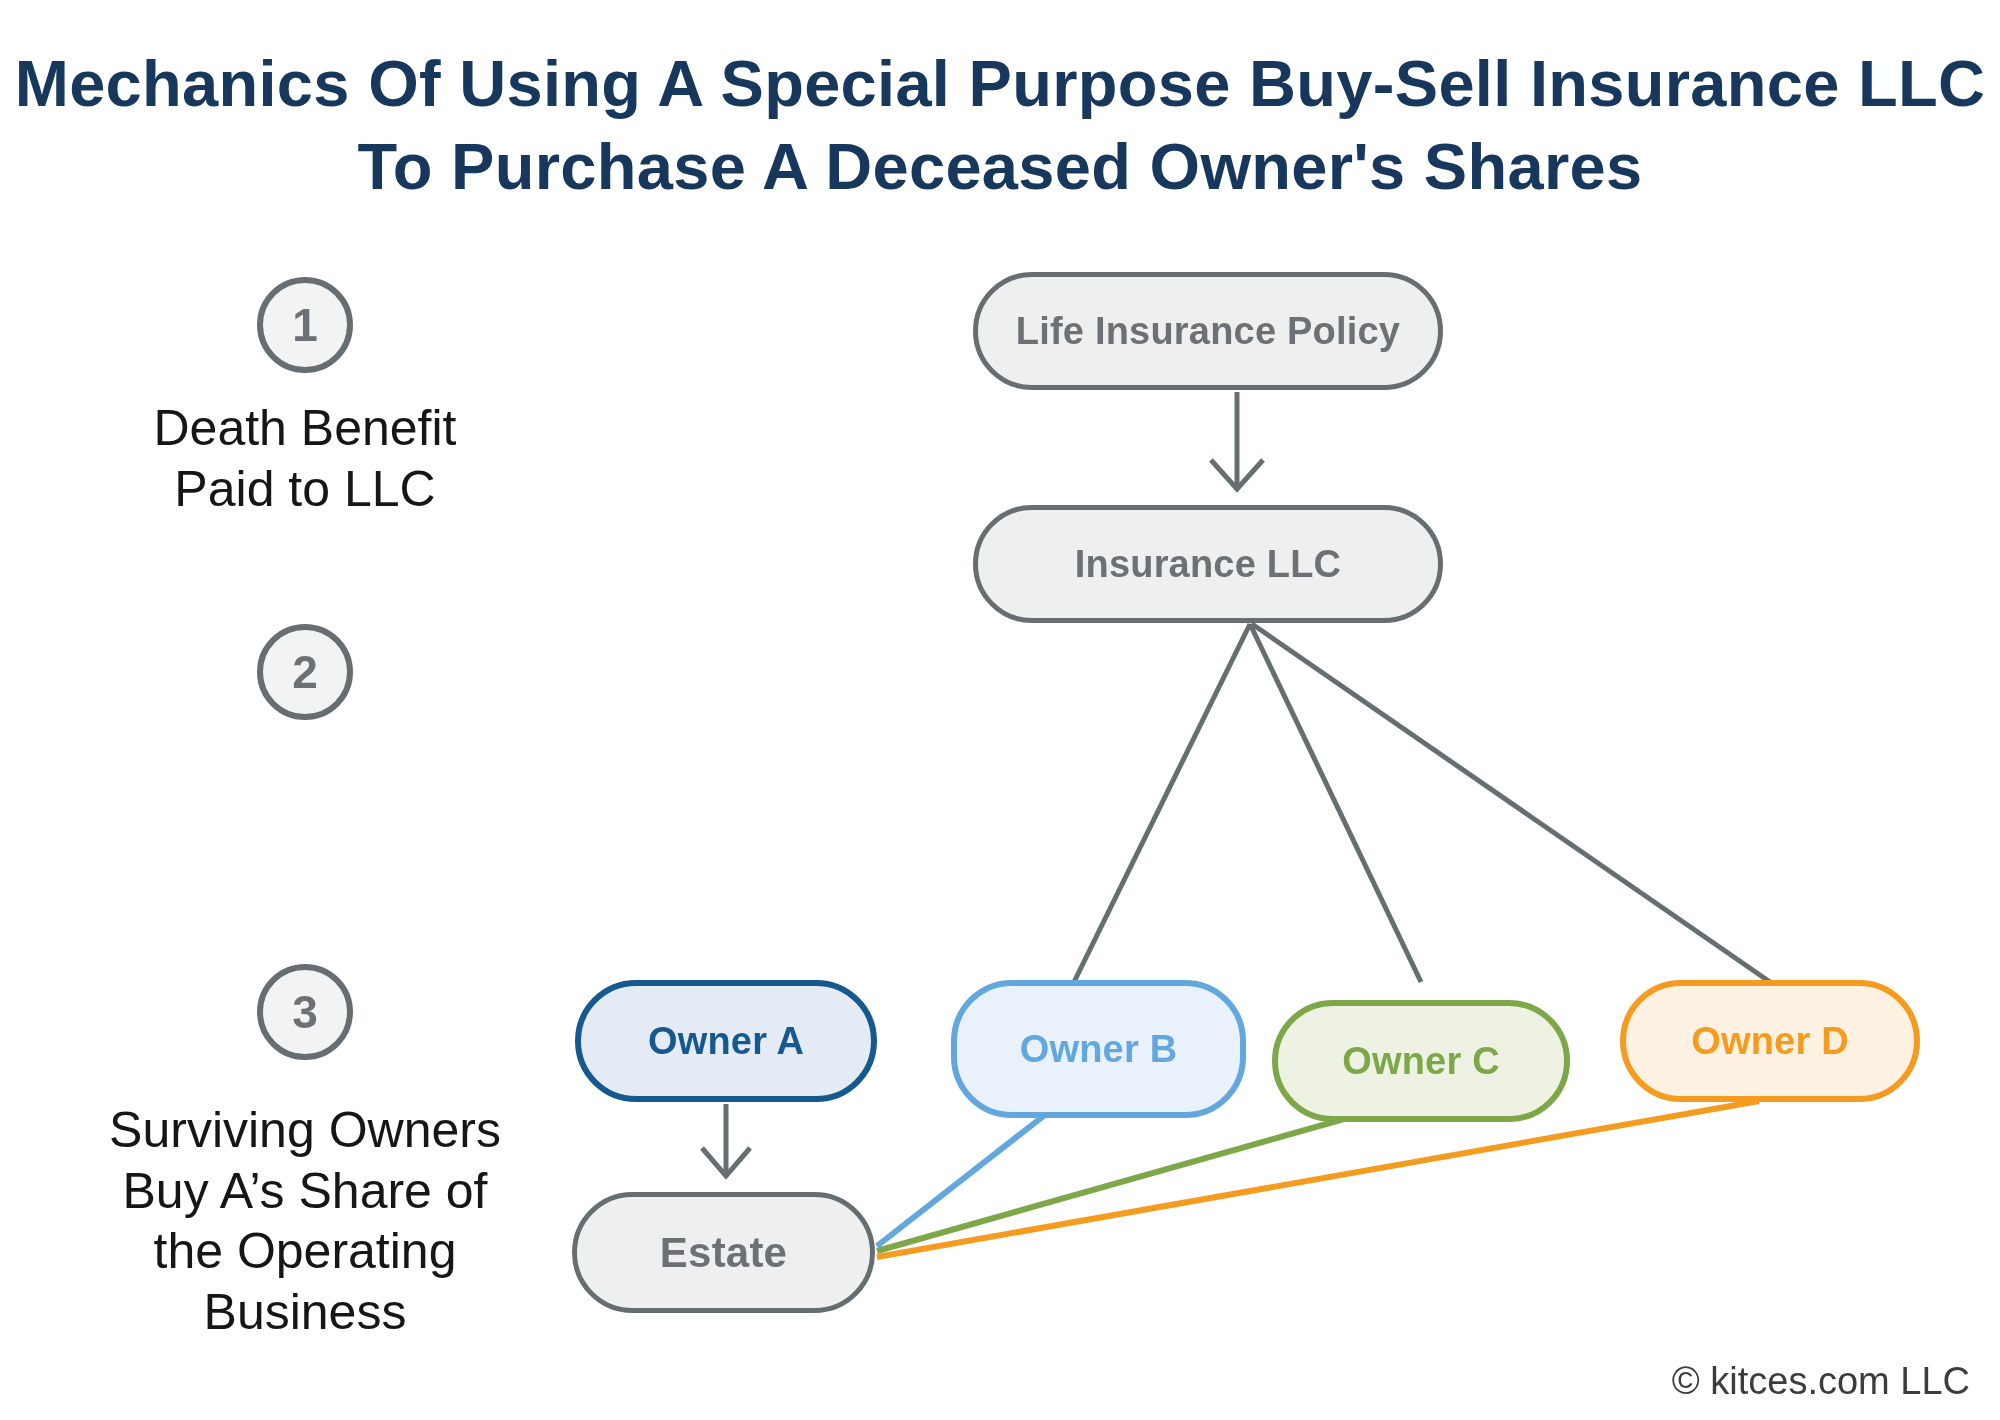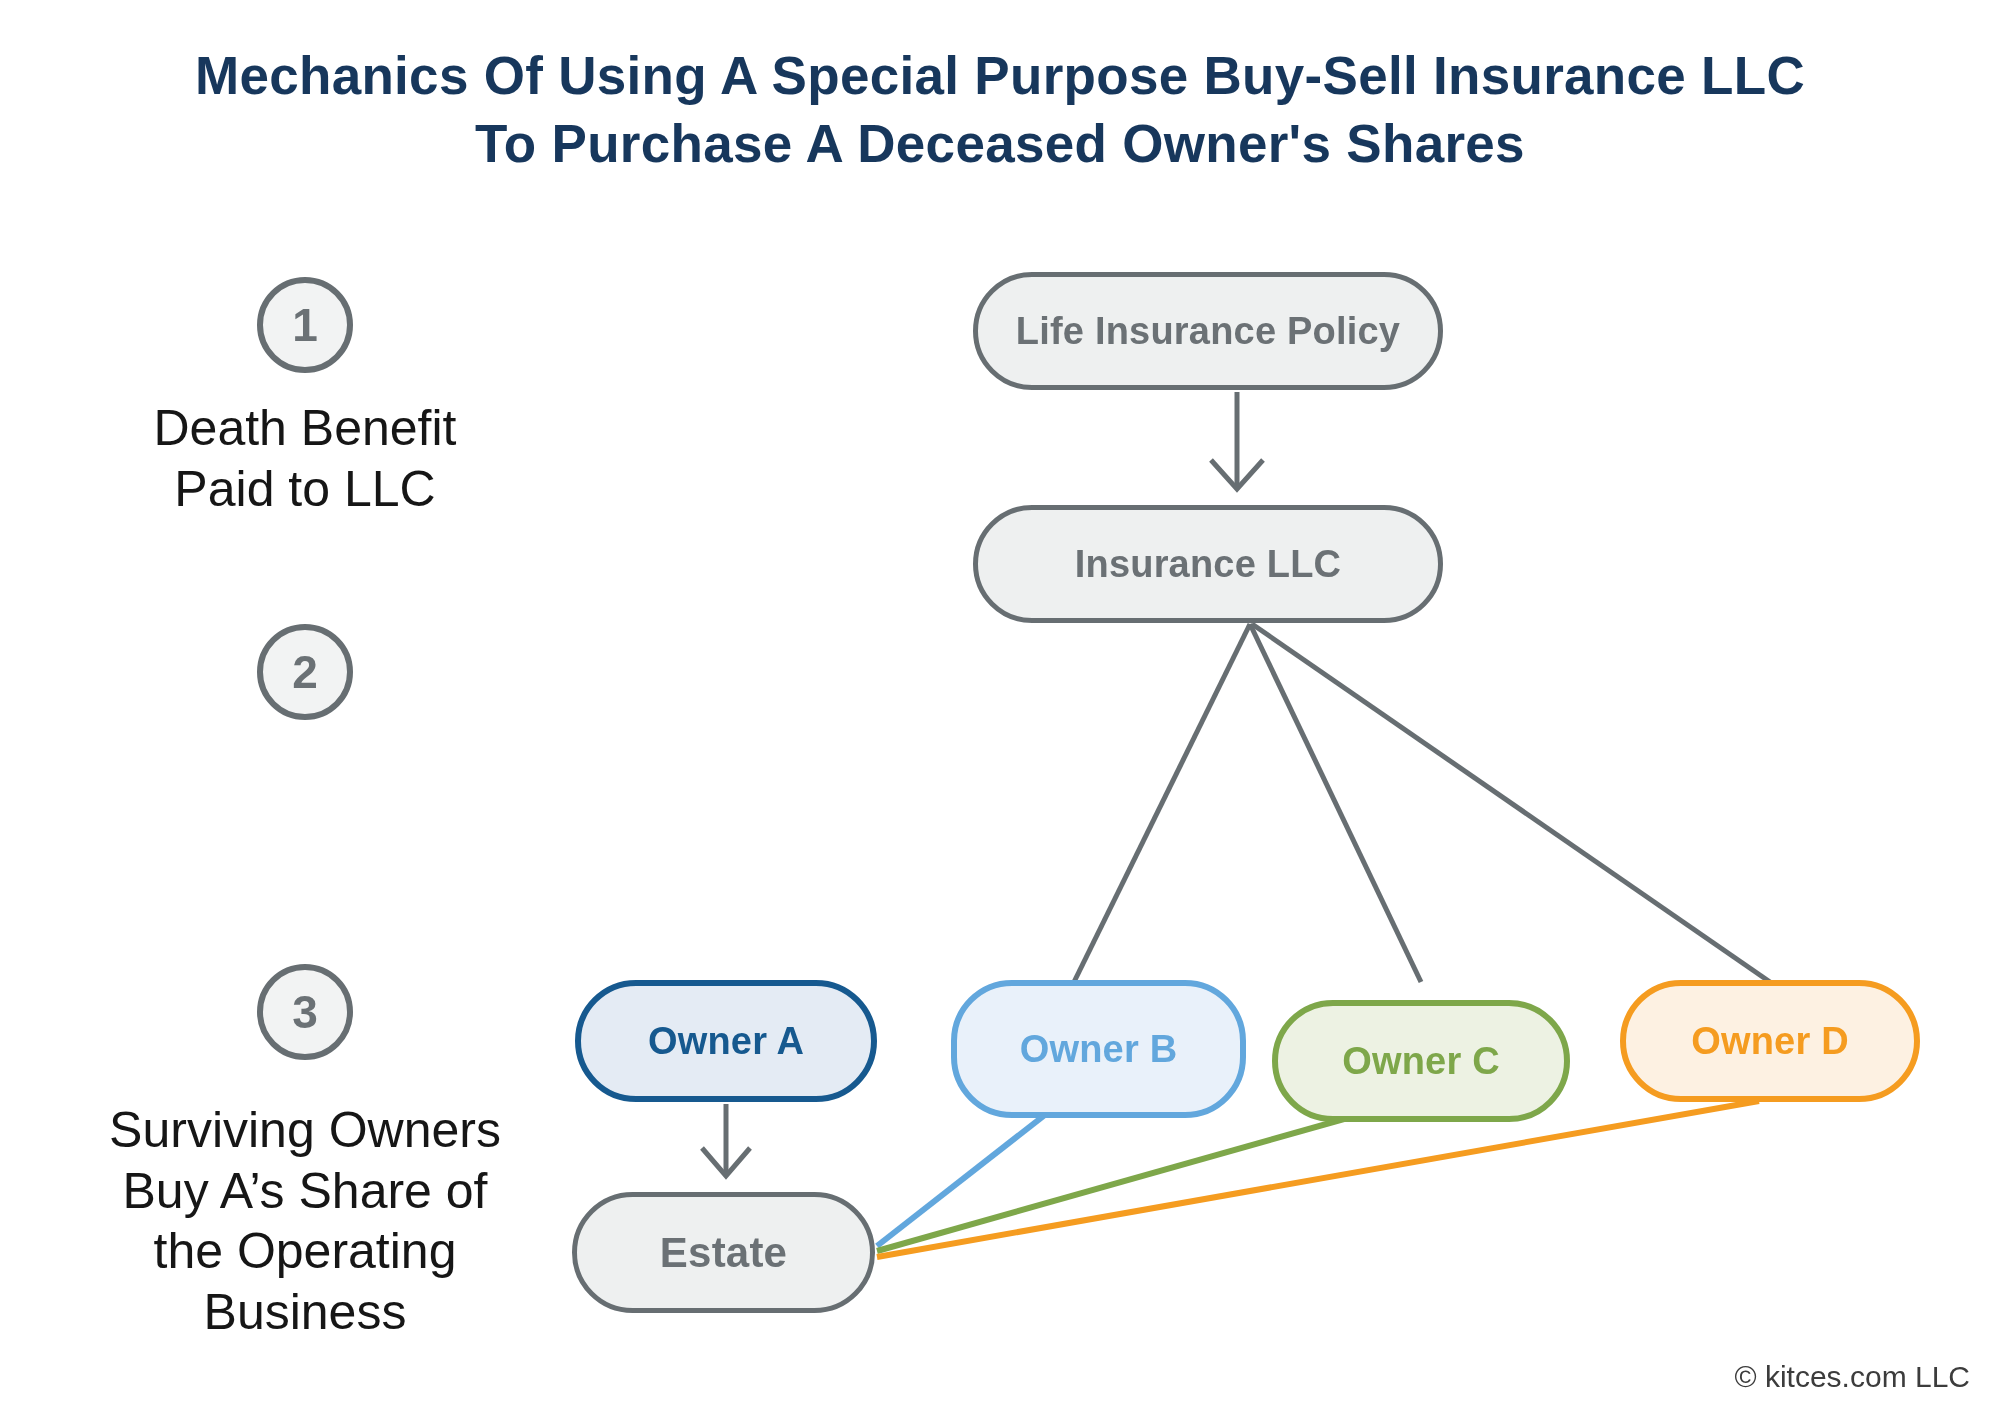--- a/index.html
+++ b/index.html
@@ -12,21 +12,21 @@
     font-family: "Liberation Sans", sans-serif;
   }
 
   
   .title {
     position: absolute;
     top: 42px;
     left: 0;
     width: 2000px;
     text-align: center;
-    font-size: 53px;
+    font-size: 65px;
     font-weight: 700;
     line-height: 1.28;
     color: var(--title-navy);
     letter-spacing: 0.3px;
   }
 
   
   .step-circle {
     position: absolute;
     width: 96px;
@@ -96,21 +96,21 @@
     left: 0;
     top: 0;
     z-index: 1;
   }
 
   
   .copyright {
     position: absolute;
     top: 1360px;
     right: 30px;
-    font-size: 30px;
+    font-size: 38px;
     color: var(--copyright-text);
     z-index: 2;
   }
 </style>
 </head>
 <body>
 
 <div class="canvas">
 
   <div class="title">

